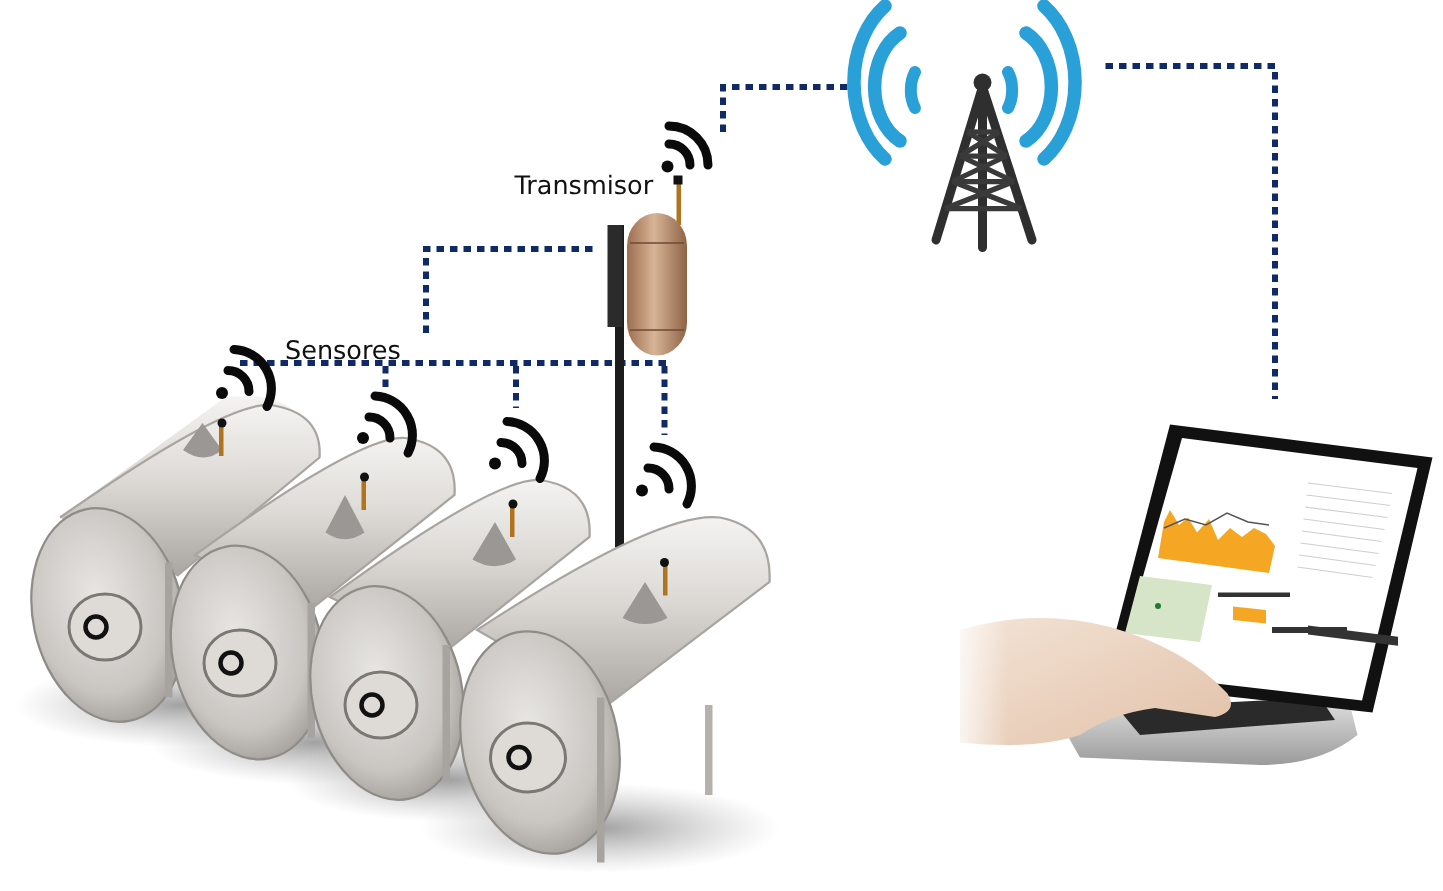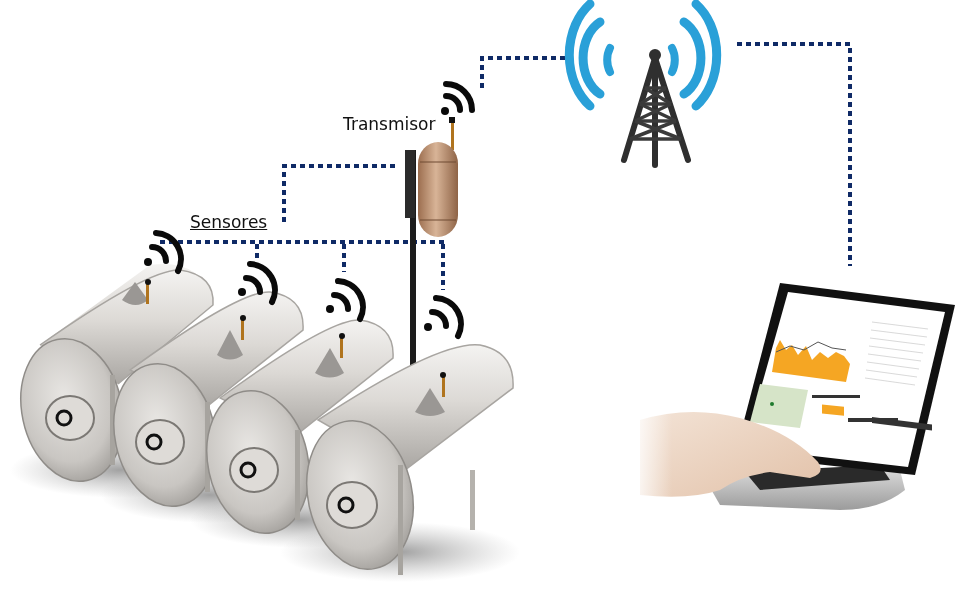--- a/index.html
+++ b/index.html
@@ -212,13 +212,13 @@
       <rect x="812" y="395" width="48" height="3" fill="#333"></rect>
       <rect x="848" y="418" width="50" height="4" fill="#333"></rect>
     </g>
 
     <path d="M640 420 Q690 405 740 418 Q790 432 818 462 Q826 474 810 478 L770 472 Q740 476 720 490 Q690 500 640 495 Z" fill="url(#skin)"></path>
     <rect x="630" y="400" width="120" height="110" fill="url(#fadeLeft)"></rect>
   </g>
 </svg>
 
 <div class="label" style="left:343px; top:114px;text-align:center;">Transmisor</div>
-<div class="label" style="left:190px; top:212px;text-decoration:underline;">Sensores</div>
+<div class="label" style="left:190px; top:224px;">Sensores</div>
 
 </body></html>

